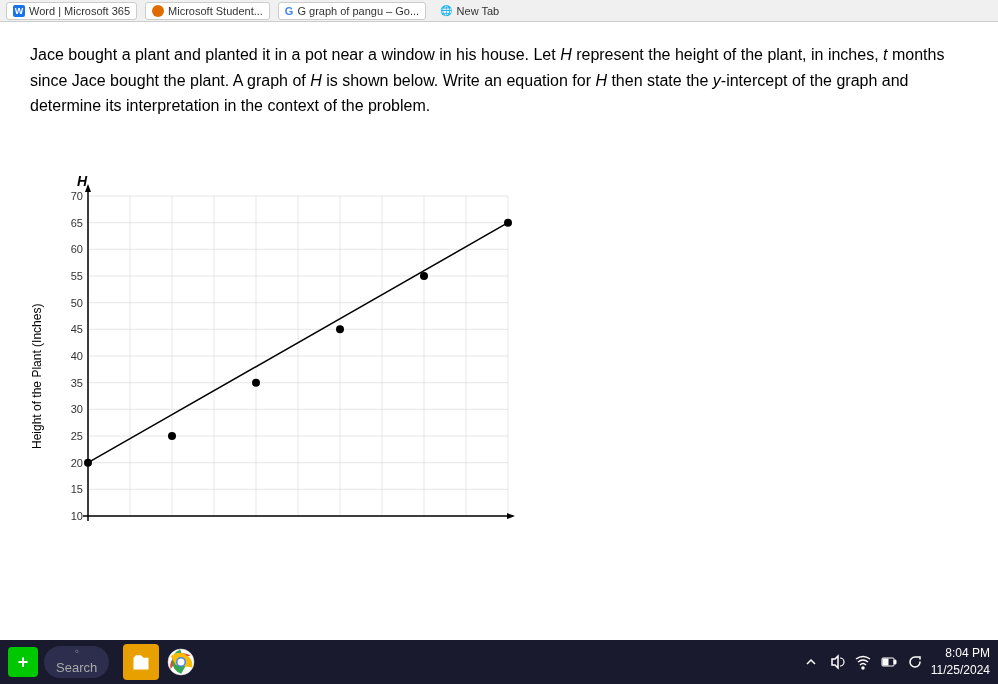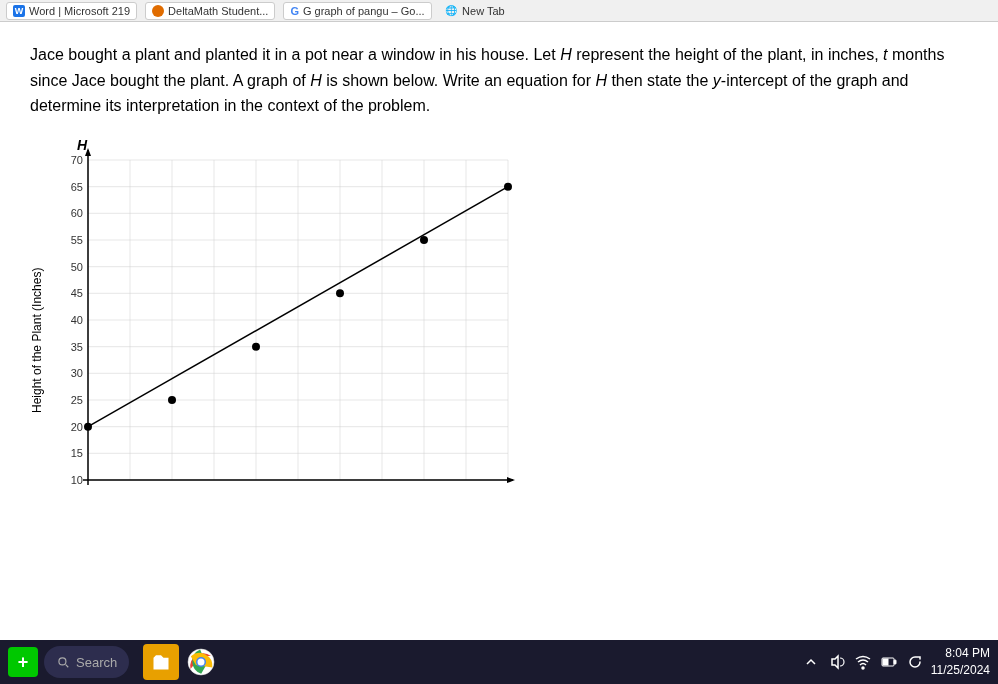--- a/index.html
+++ b/index.html
@@ -44,20 +44,21 @@
     }
 
     
     .main-content {
       width: 100%;
       height: 618px;
       background: #fff;
       padding: 20px 46px 10px 30px;
       display: flex;
       flex-direction: column;
+      gap: 36px;
     }
 
     .problem-text {
       font-size: 16px;
       line-height: 1.6;
       color: #000;
       margin-bottom: 16px;
       max-width: 920px;
     }
 
@@ -123,20 +124,21 @@
     }
     .search-box {
       display: flex;
       align-items: center;
       background: #2d2d4e;
       border-radius: 20px;
       padding: 3px 12px;
       gap: 6px;
       height: 32px;
       cursor: pointer;
+      flex-direction: column;
     }
     .search-box span {
       color: #aaa;
       font-size: 13px;
     }
     .taskbar-spacer { flex: 1; }
     .taskbar-icons {
       display: flex;
       align-items: center;
       gap: 6px;
@@ -174,26 +176,26 @@
     .app-icon.file-mgr { background: #e8a000; }
     .app-icon.chrome-app { background: transparent; }
   </style>
 </head>
 <body>
 
 <div class="taskbar-top">
 
   <div class="tab-item">
     <span style="width:12px;height:12px;background:#1a73e8;border-radius:2px;display:inline-block;font-size:9px;color:white;text-align:center;line-height:12px;font-weight:bold;">W</span>
-    <span>Word | Microsoft 219</span>
+    <span>Word | Microsoft 365</span>
   </div>
 
   <div class="tab-item">
     <span style="width:12px;height:12px;background:#e06c00;border-radius:50%;display:inline-block;"></span>
-    <span>DeltaMath Student...</span>
+    <span>Microsoft Student...</span>
   </div>
 
   <div class="tab-item">
     <span style="font-size:11px;font-weight:bold;color:#4285f4;">G</span>
     <span>G  graph of pangu – Go...</span>
   </div>
 
   <div class="tab-new">
     <span style="font-size:10px;">🌐</span>
     <span>New Tab</span>

